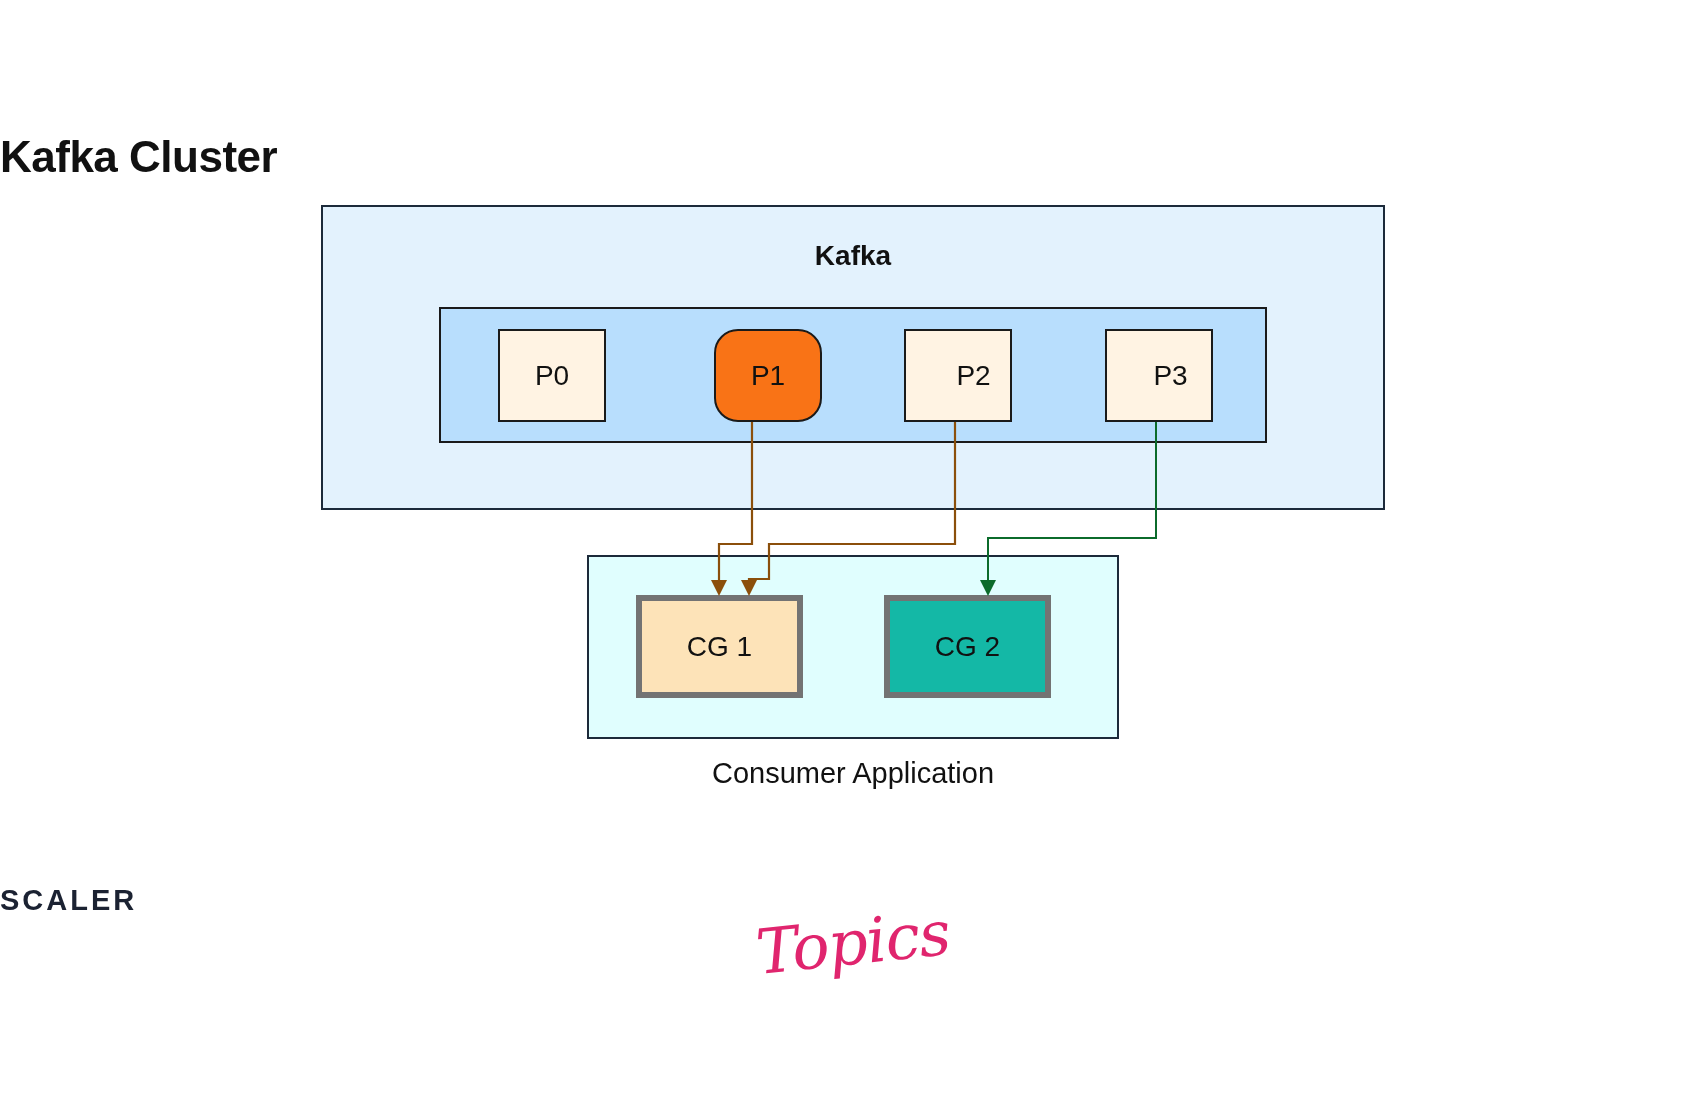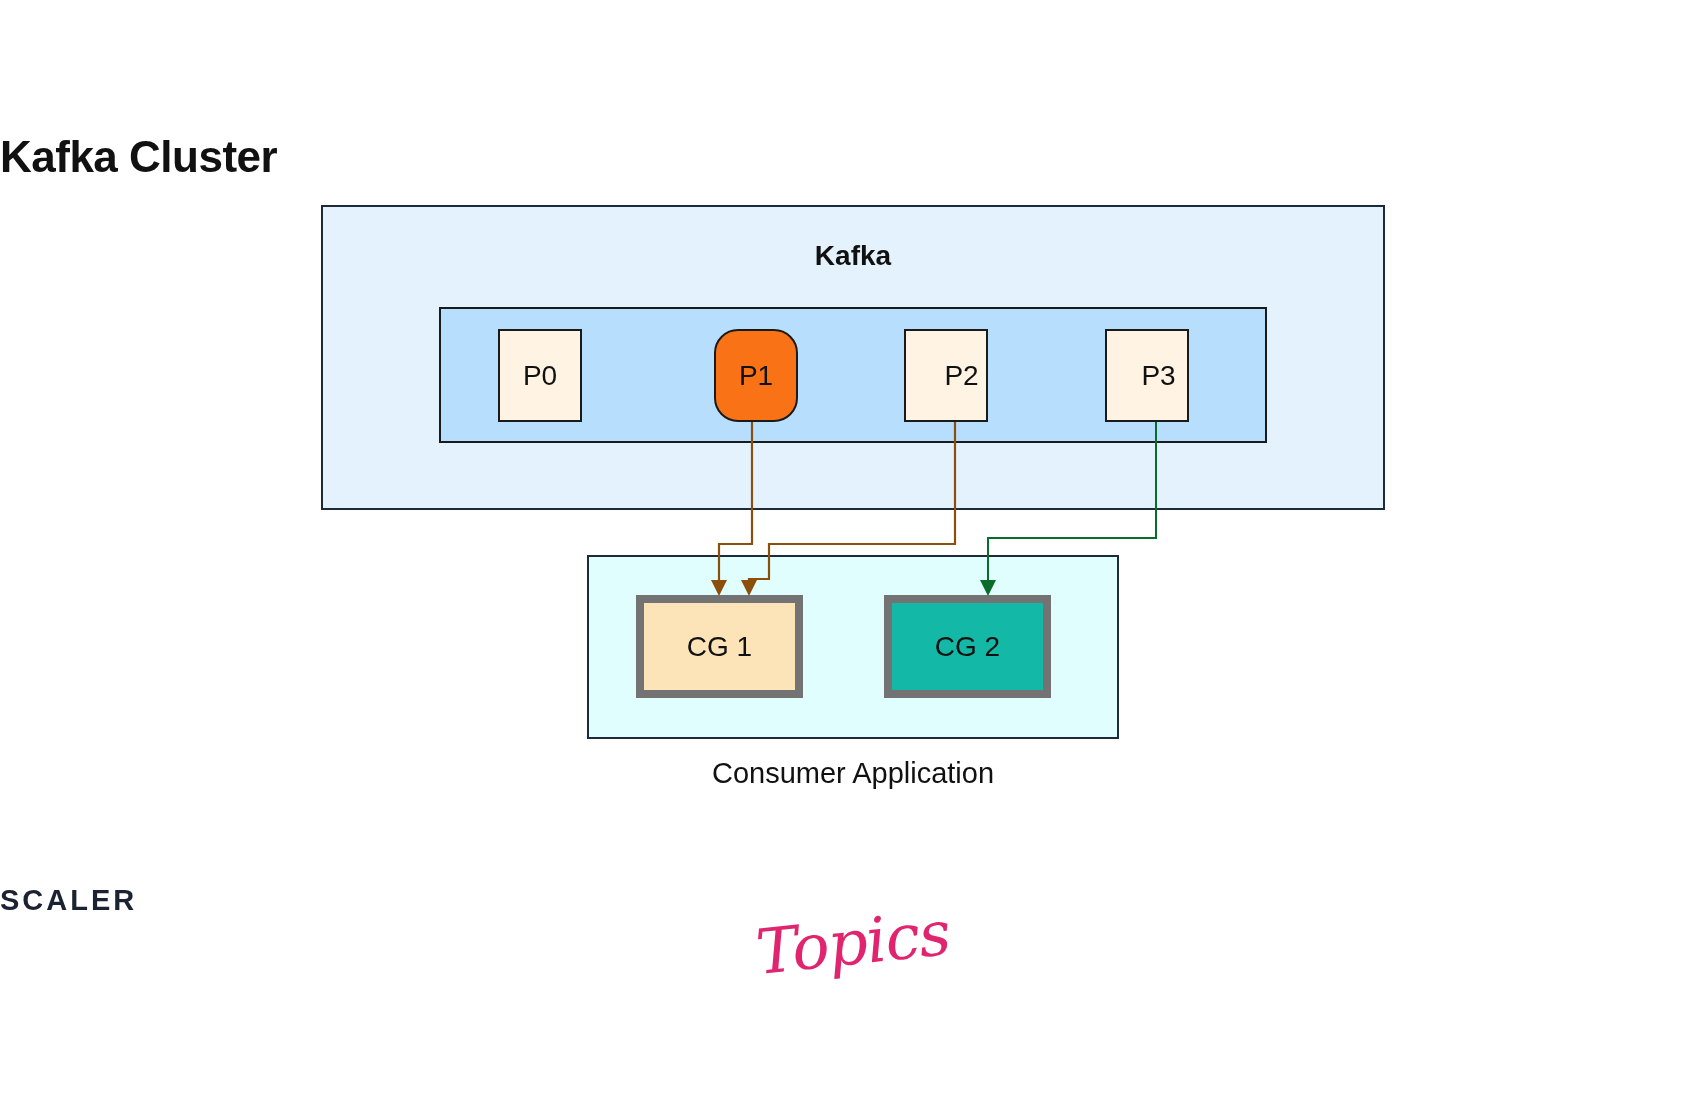--- a/index.html
+++ b/index.html
@@ -3,24 +3,24 @@
 <meta charset="utf-8">
 <style>
   html, body { margin: 0; padding: 0; background: #ffffff; }
   body { width: 1706px; height: 1097px; position: relative; overflow: hidden;
          font-family: "Liberation Sans", "DejaVu Sans", sans-serif; color: #111111; }
   .abs { position: absolute; box-sizing: border-box; }
   .title { left: 0; width: 1706px; top: 132px; text-align: left; font-size: 44px; font-weight: bold; letter-spacing: -0.5px; }
   .cluster { left: 321px; top: 205px; width: 1064px; height: 305px; background: #e3f2fd; border: 2px solid #1c2a3a; }
   .topic-label { left: 321px; width: 1064px; top: 240px; text-align: center; font-size: 28px; font-weight: bold; }
   .topic-box { left: 439px; top: 307px; width: 828px; height: 136px; background: #b8defd; border: 2px solid #1a1a1a; }
-  .partition { top: 329px; width: 84px; height: 93px; background: #fff3e3; border: 2px solid #1a1a1a;
+  .partition { top: 329px; width: 108px; height: 93px; background: #fff3e3; border: 2px solid #1a1a1a;
                display: flex; align-items: center; justify-content: center; font-size: 28px; }
   .consumer-app { left: 587px; top: 555px; width: 532px; height: 184px; background: #e0fefe; border: 2px solid #1c2a3a; }
-  .cg { top: 595px; width: 167px; height: 103px; border: 8px solid #737373;
+  .cg { top: 595px; width: 167px; height: 103px; border: 6px solid #737373;
         display: flex; align-items: center; justify-content: center; font-size: 28px; }
   .consumer-label { left: 587px; width: 532px; top: 757px; text-align: center; font-size: 29px; font-weight: normal; }
   svg.arrows { position: absolute; left: 0; top: 0; width: 1706px; height: 1097px; pointer-events: none; }
   .logo-scaler { left: 0; width: 1706px; top: 884px; text-align: left; font-size: 29px; font-weight: bold; letter-spacing: 3px; color: #1b2232; }
   .logo-topics { left: 0; width: 1706px; top: 906px; text-align: center; font-family: "DejaVu Serif", serif; font-style: italic;
                  font-size: 62px; color: #e0256e; letter-spacing: -1px; transform: rotate(-6deg); }
 </style>
 </head>
 <body>
 

